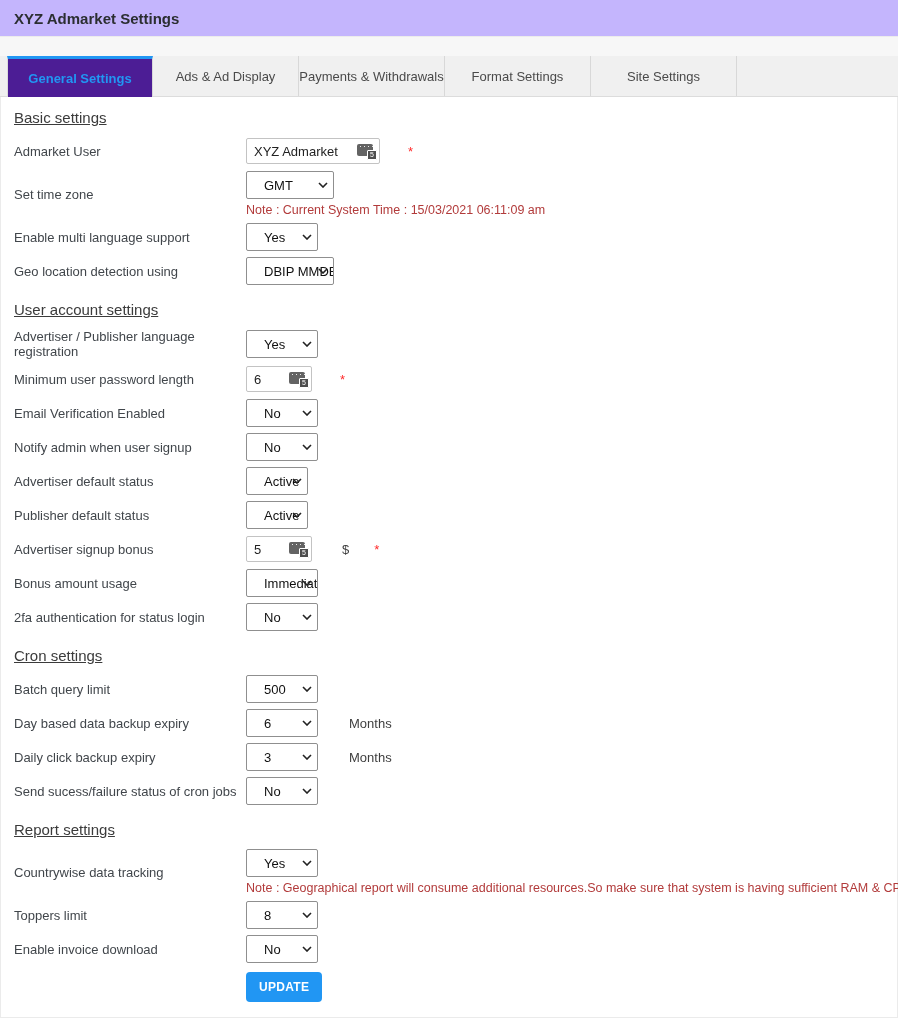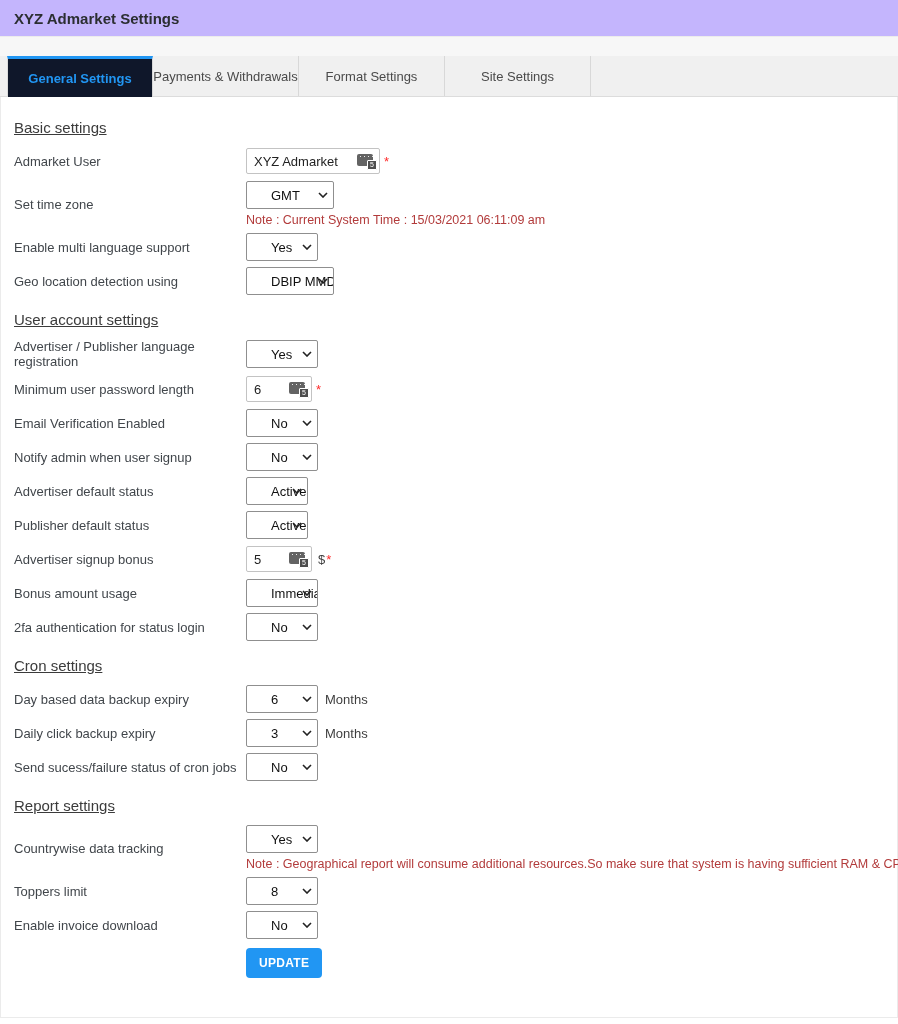--- a/index.html
+++ b/index.html
@@ -14,46 +14,46 @@
   .titlebar { height:37px; background:#c4b5fd; border-bottom:1px solid #ececec;
               display:flex; align-items:center; padding-left:14px; }
   .titlebar h1 { font-size:15px; font-weight:bold; color:#2b2e31; }
   .tabband { height:19px; background:#f7f7f7; }
   
   .tabs { height:41px; background:#f0f0f0; display:flex; align-items:stretch;
           padding-left:7px; border-bottom:1px solid #dcdcdc; }
   .tab { width:146px; display:flex; align-items:center; justify-content:center;
          font-size:13px; color:#4a4a4a; background:#f0f0f0;
          border-right:1px solid #d8d8d8; cursor:pointer; }
-  .tab.active { background:#0f172a; color:#2196f3; font-weight:bold;
+  .tab.active { background:#4c1d95; color:#2196f3; font-weight:bold;
                 border-top:3px solid #2196f3; border-left:1px solid #dcdcdc;
                 margin-bottom:-1px; }
   .tab-filler { flex:1; background:#f0f0f0; }
   
   .panel { border:1px solid #ebebeb; border-top:none; min-height:921px;
            padding:12px 10px 12px 13px; background:#fff; }
   .notice { margin:0 0 4px 232px; color:#3c3c3c; }
   .req { color:#ff2a2a; margin-left:4px; }
   .notice .req { margin:0 2px; }
   .section-h { font-size:15px; color:#3b3b3b; text-decoration:underline;
                margin:16px 0 11px; font-weight:normal; }
-  .section-h.first { margin-top:10px; }
+  .section-h.first { margin-top:0; }
   
   .row { display:flex; align-items:center; margin-bottom:6px; min-height:28px; }
   .row-label { width:232px; flex-shrink:0; color:#41464b; padding-right:8px; }
   .ctl-stack { display:flex; flex-direction:column; align-items:flex-start; }
-  .ctl-line { display:flex; align-items:center; }
+  .ctl-line { display:flex; align-items:center;gap:24px; }
   .note { color:#b23b3b; font-size:12.5px; margin-top:4px; white-space:nowrap; }
   .suffix { margin-left:7px; color:#3f3f3f; }
   .suffix.tight { margin-left:6px; }
   .suffix + .req { margin-left:1px; }
   
   .select { position:relative; height:28px; width:72px; background:#fff;
             border:1px solid #8f8f8f; border-radius:2px; display:flex;
-            align-items:center; padding:0 16px 0 24px; font-size:13px;
+            align-items:center; padding:0 16px 0 17px; font-size:13px;
             color:#101010; white-space:nowrap; overflow:hidden; cursor:pointer; }
   .select.w-wide { width:88px; }
   .select.w-narrow { width:62px; }
   .select .chev { position:absolute; right:5px; top:50%; margin-top:-3px;
                   width:10px; height:6px; pointer-events:none; }
   
   .tbox { position:relative; width:134px; }
   .tbox input { width:100%; height:26px; border:1px solid #c3c3c3; border-radius:2px;
                 padding:0 26px 0 7px; font-size:13px; color:#222; background:#fff; }
   .tbox.num { width:66px; }
@@ -77,20 +77,21 @@
 </head>
 <body>
 
 <div class="titlebar">
   <h1>XYZ Admarket Settings</h1>
 </div>
 <div class="tabband"></div>
 
 <div class="tabs">
   <div class="tab active">General Settings</div>
+  <div class="tab">Ads &amp; Ad Display</div>
   <div class="tab">Payments &amp; Withdrawals</div>
   <div class="tab">Format Settings</div>
   <div class="tab">Site Settings</div>
   <div class="tab-filler"></div>
 </div>
 
 <div class="panel">
 
 
   
@@ -241,20 +242,29 @@
       <span>No</span>
       <svg class="chev" viewBox="0 0 10 6">
           <polyline points="1,1 5,5 9,1" fill="none" stroke="#222" stroke-width="1.6"></polyline>
         </svg>
     </div>
   </div>
 
   
   <h2 class="section-h">Cron settings</h2>
 
+  <div class="row">
+    <div class="row-label">Batch query limit</div>
+    <div class="select">
+      <span>500</span>
+      <svg class="chev" viewBox="0 0 10 6">
+          <polyline points="1,1 5,5 9,1" fill="none" stroke="#222" stroke-width="1.6"></polyline>
+        </svg>
+    </div>
+  </div>
 
   <div class="row">
     <div class="row-label">Day based data backup expiry</div>
     <div class="ctl-line">
       <div class="select">
         <span>6</span>
         <svg class="chev" viewBox="0 0 10 6">
             <polyline points="1,1 5,5 9,1" fill="none" stroke="#222" stroke-width="1.6"></polyline>
           </svg>
       </div>

